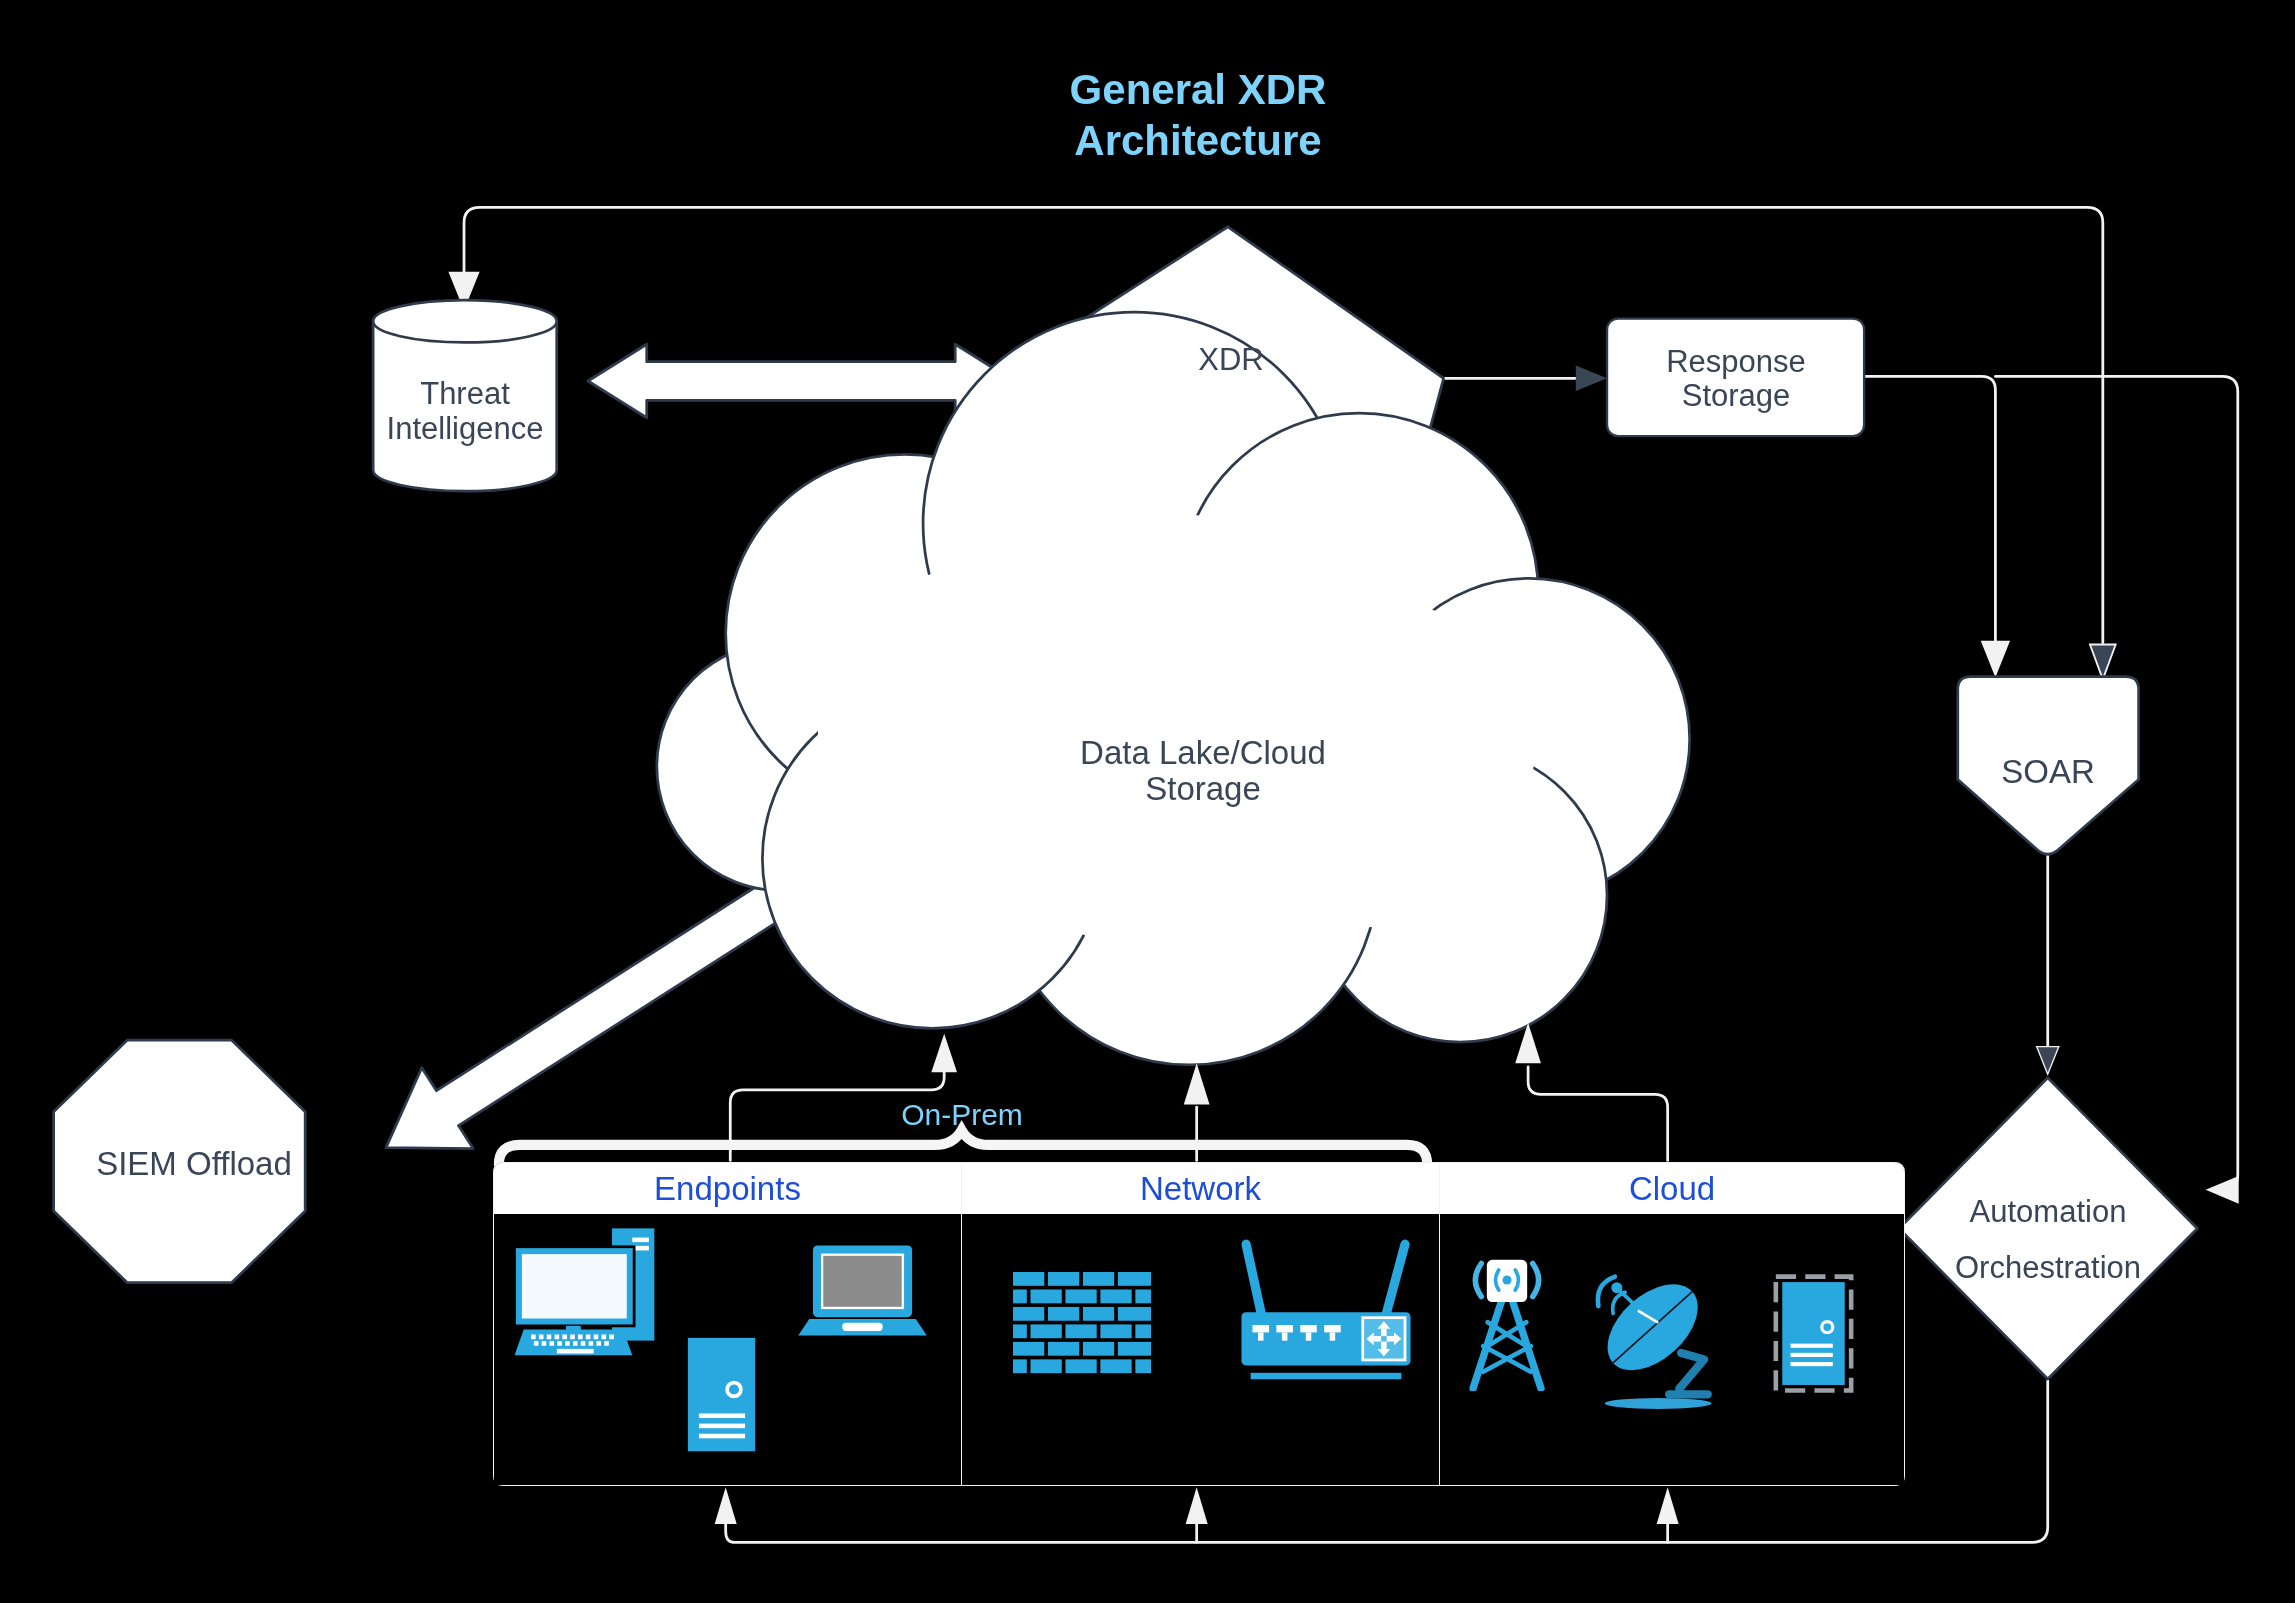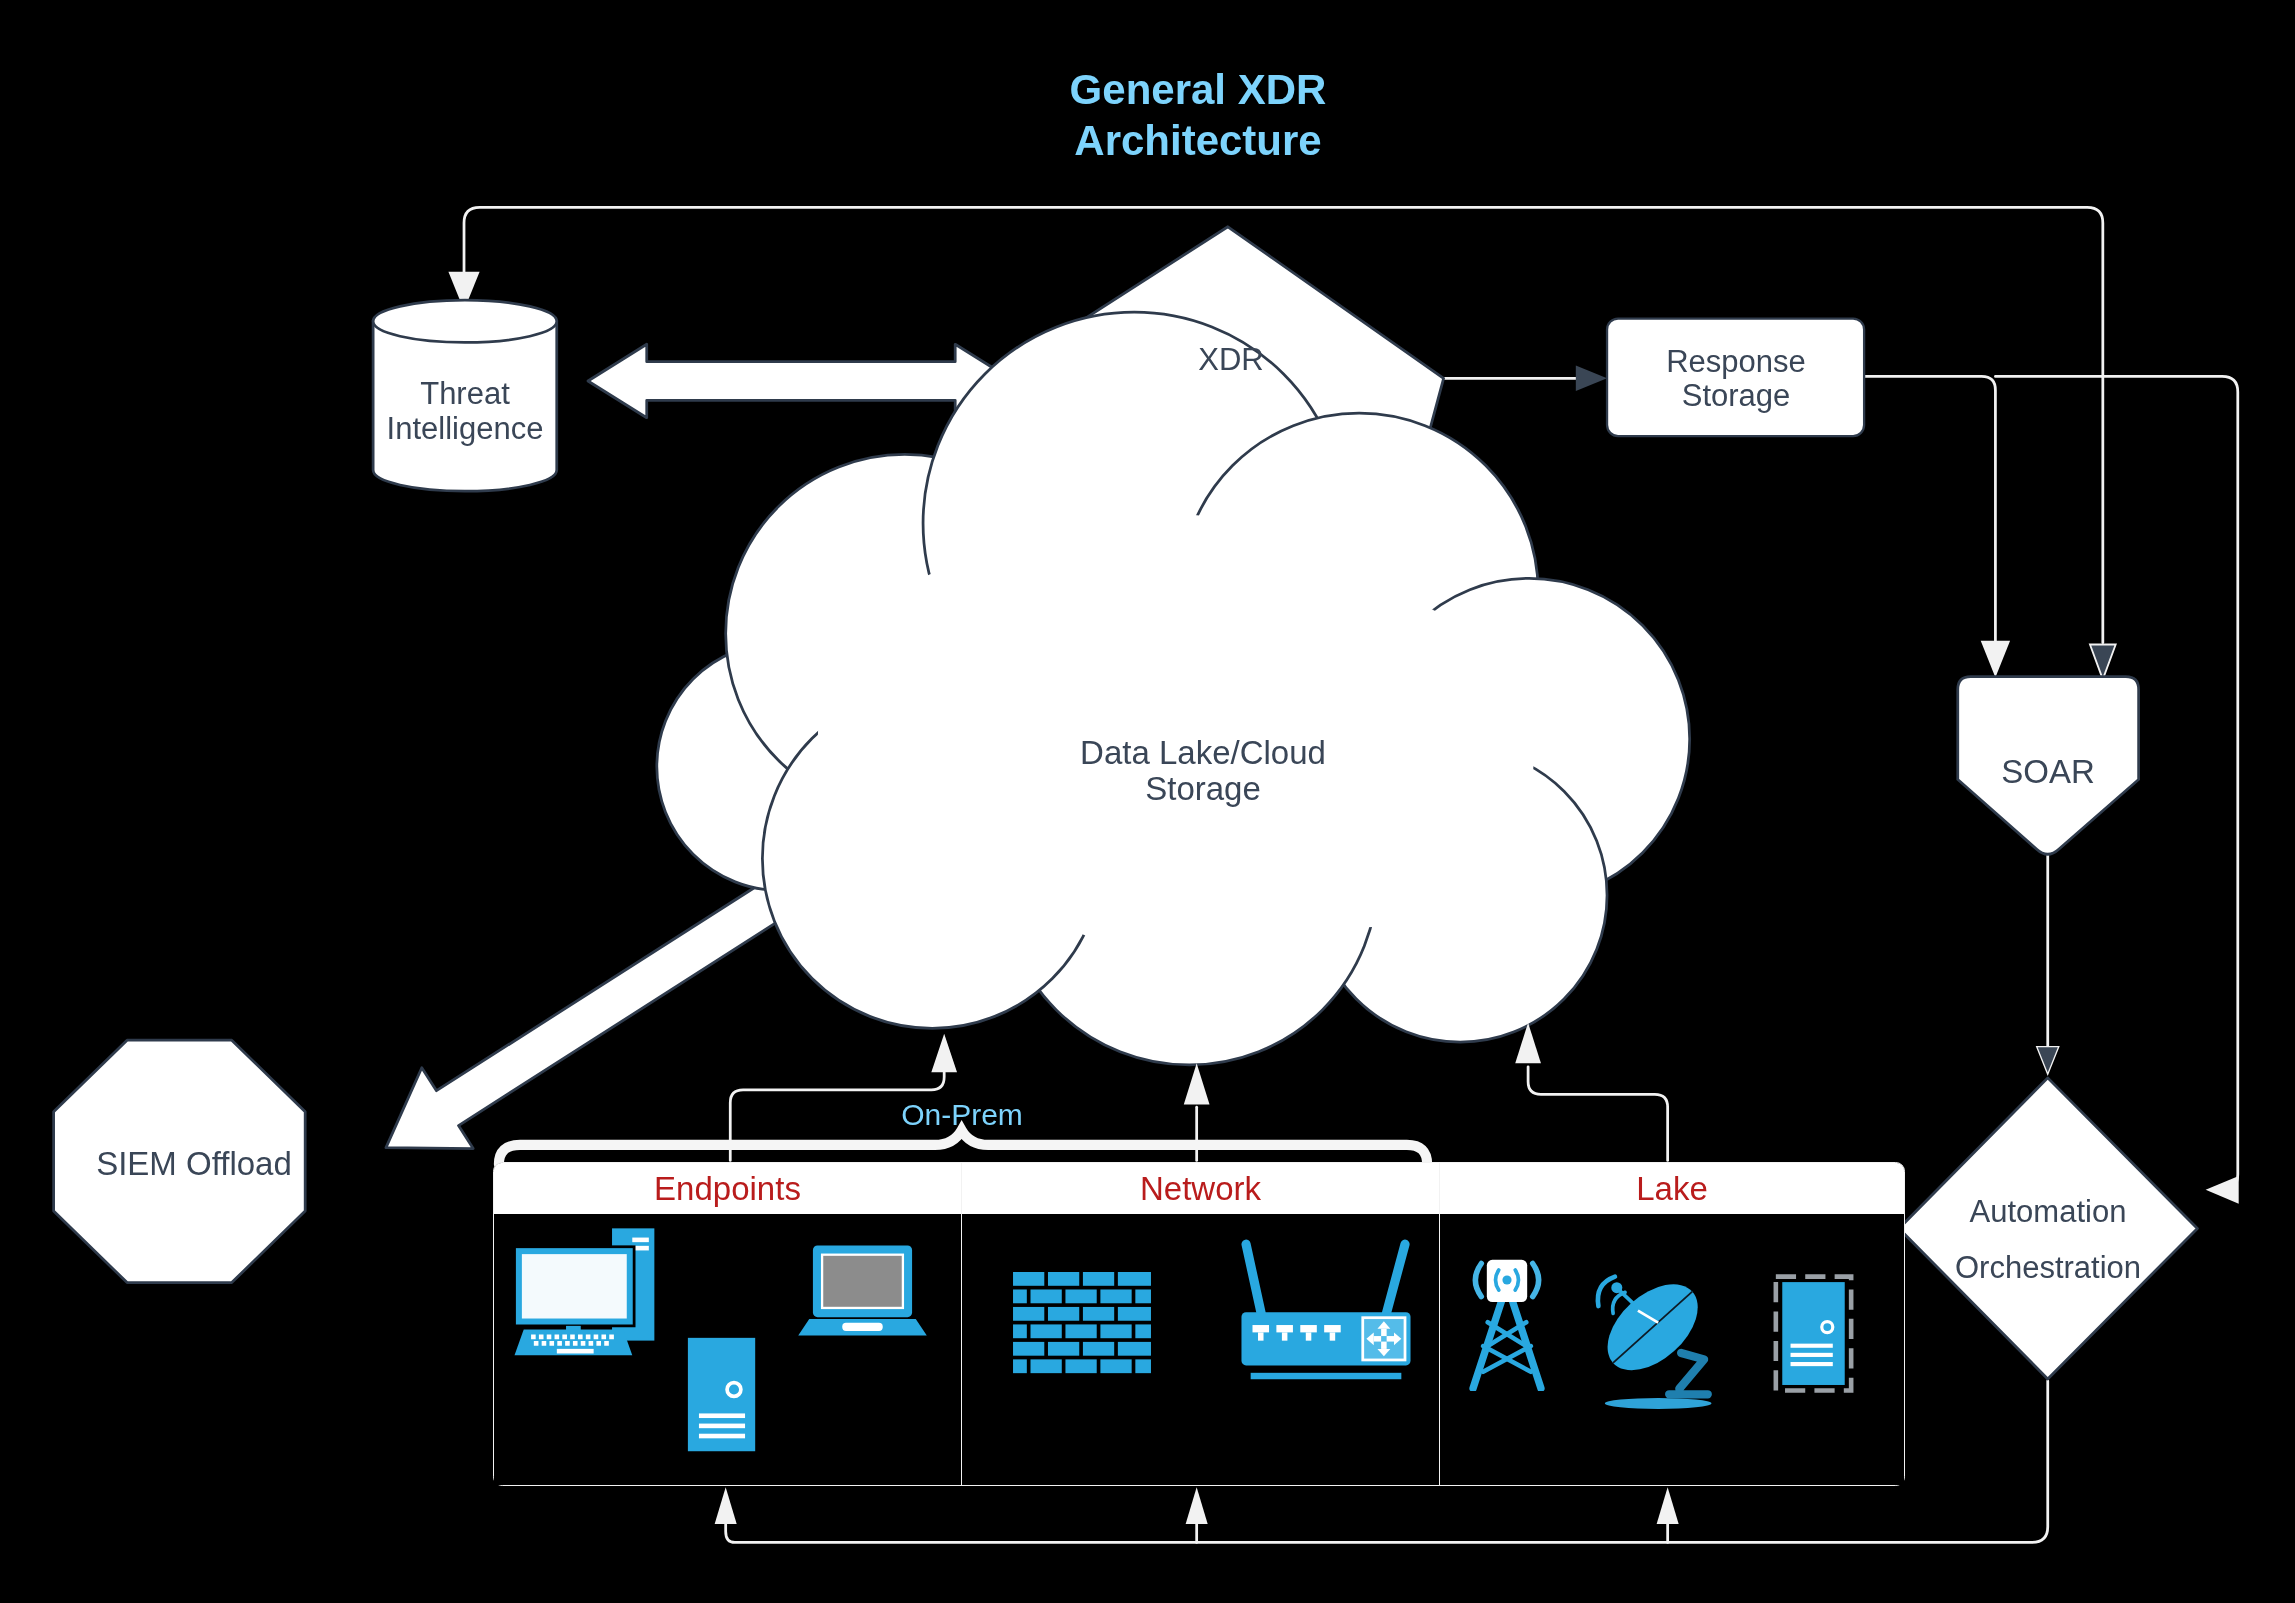--- a/index.html
+++ b/index.html
@@ -13,21 +13,21 @@
   .t36{font-size:33px;}
   .t34{font-size:31px;}
   .t33{font-size:30px;}
   
   #groups{position:absolute;left:493px;top:1162px;width:1412px;height:324px;
           border:1.8px solid #f2f2f2;border-radius:9.2px;background:#000;
           display:flex;z-index:2;box-sizing:border-box;}
   .group{position:relative;box-sizing:border-box;display:flex;flex-direction:column;}
   .group + .group{border-left:1.8px solid #f2f2f2;}
   .group-header{height:51px;background:#ffffff;display:flex;align-items:center;
-                justify-content:center;font-size:33px;color:#b91c1c;flex:0 0 auto;}
+                justify-content:center;font-size:33px;color:#1d4ed8;flex:0 0 auto;}
   .group:first-child .group-header{border-top-left-radius:7.3px;}
   .group:last-child .group-header{border-top-right-radius:7.3px;}
   .group-body{position:relative;flex:1 1 auto;background:#000;}
   .icon{position:absolute;}
 </style>
 </head>
 <body>
 
 <div id="stage">
 
@@ -210,21 +210,21 @@
               <rect x="152" y="110" width="8" height="6"></rect>
           <polygon points="182,113 174,106 174,120"></polygon>
               <rect x="166" y="110" width="8" height="6"></rect>
         </g>
         <rect x="18" y="150" width="164" height="7" fill="#29a8e0"></rect>
       </svg>
     </div>
   </div>
 
   <div class="group" style="flex:0 0 465px;">
-    <div class="group-header">Lake</div>
+    <div class="group-header">Cloud</div>
     <div class="group-body">
       <svg class="icon" style="left:21px;top:44px;" width="92" height="133" viewBox="0 0 100 145">
         <g stroke="#29a8e0" fill="none" stroke-linecap="round">
           <line x1="13" y1="142" x2="45" y2="44" stroke-width="8"></line>
           <line x1="87" y1="142" x2="55" y2="44" stroke-width="8"></line>
           <line x1="24" y1="124" x2="76" y2="96" stroke-width="5"></line>
           <line x1="76" y1="124" x2="24" y2="96" stroke-width="5"></line>
           <line x1="29" y1="96" x2="71" y2="70" stroke-width="5"></line>
           <line x1="71" y1="96" x2="29" y2="70" stroke-width="5"></line>
         </g>

